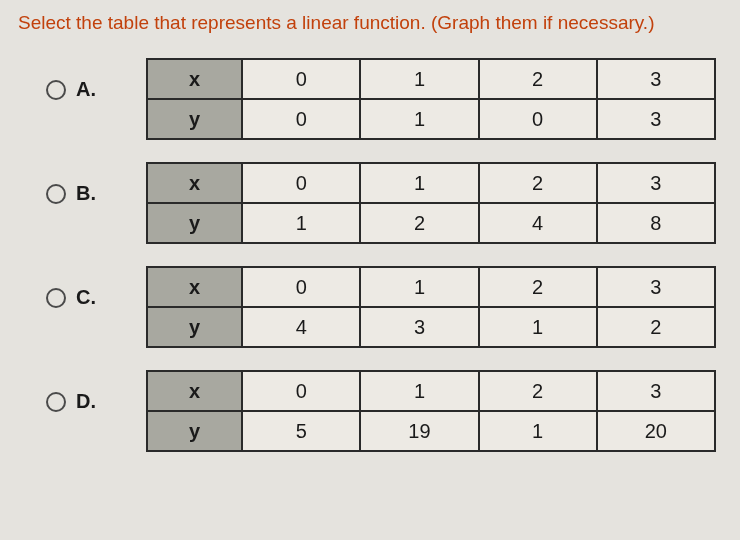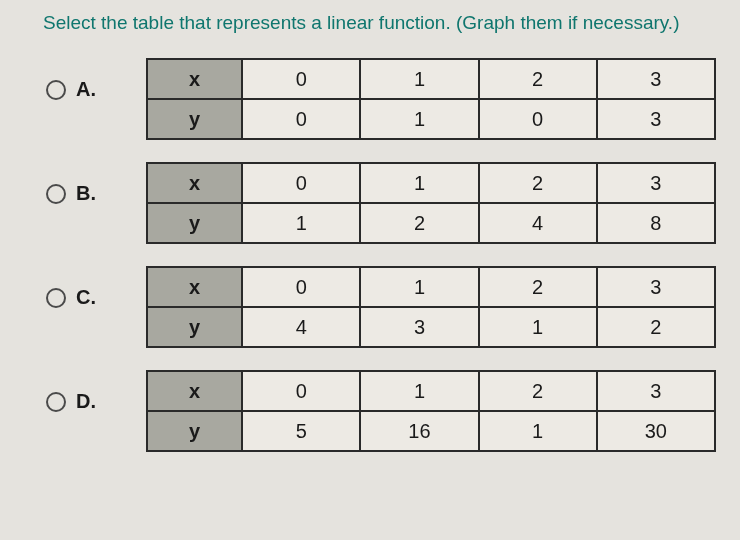--- a/index.html
+++ b/index.html
@@ -11,22 +11,21 @@
       font-family: Arial, Helvetica, sans-serif;
       background: #e5e3de;
       width: 740px;
       height: 540px;
       padding: 12px 18px;
       color: #1a1a1a;
     }
     .question {
       font-size: 19px;
       margin-bottom: 24px;
-      color: #0f766e;
-      margin-left: 25px;
+      color: #c2410c;
     }
     .option-row {
       display: flex;
       align-items: flex-start;
       margin-bottom: 22px;
       padding-left: 28px;
     }
     .option-control {
       display: flex;
       align-items: center;
@@ -161,19 +160,19 @@
         <tr>
       <td class="header-cell">x</td>
       <td class="value-cell">0</td>
       <td class="value-cell">1</td>
       <td class="value-cell">2</td>
       <td class="value-cell">3</td>
     </tr>
     <tr>
       <td class="header-cell">y</td>
       <td class="value-cell">5</td>
-      <td class="value-cell">16</td>
+      <td class="value-cell">19</td>
       <td class="value-cell">1</td>
-      <td class="value-cell">30</td>
+      <td class="value-cell">20</td>
     </tr>
   </tbody>
     </table>
 </div>
 
 </body></html>

